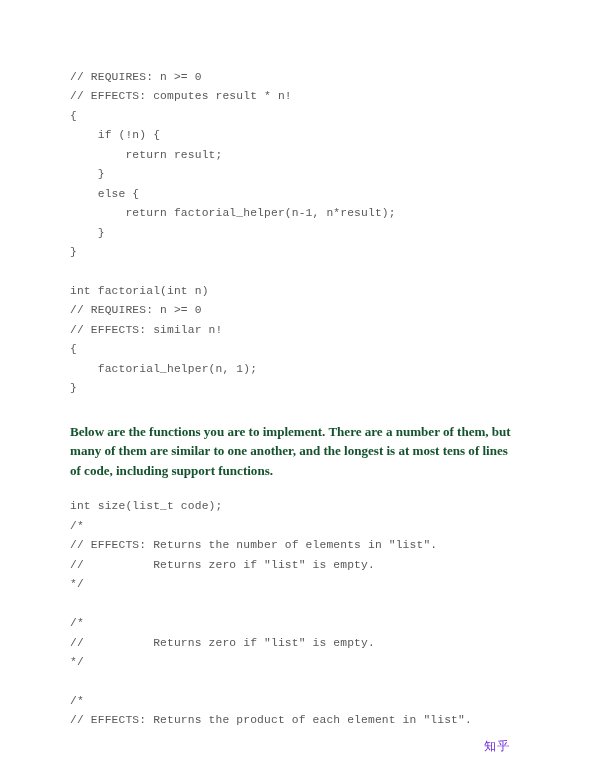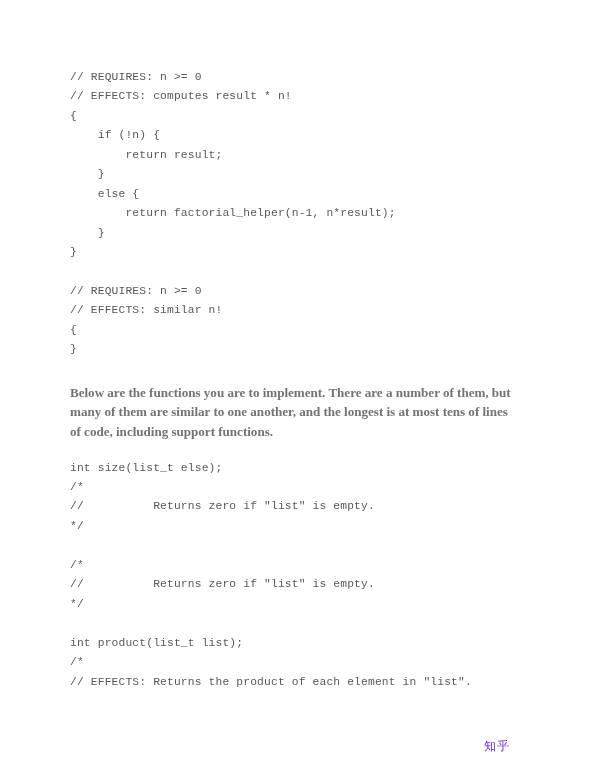--- a/index.html
+++ b/index.html
@@ -33,21 +33,21 @@
   .code-line {
     display: block;
     min-height: 19.45px;
     white-space: pre;
   }
   .body-para {
     font-family: "Liberation Serif", "DejaVu Serif", serif;
     font-size: 13.1px;
     font-weight: bold;
     line-height: 19.6px;
-    color: #737373;
+    color: #14532d;
     margin: 0;
     width: 449px;
     text-align: left;
     letter-spacing: -0.02px;
   }
   .gap-before-para { height: 23px; }
   .gap-after-para { height: 17px; }
   .gap-between-blocks { height: 19.45px; }
 
   #watermark {
@@ -69,35 +69,35 @@
 <body>
 
 <div id="page">
 
   <div id="content">
 
     <pre class="code-block"><span class="code-line">// REQUIRES: n &gt;= 0</span><span class="code-line">// EFFECTS: computes result * n!</span><span class="code-line">{</span><span class="code-line">    if (!n) {</span><span class="code-line">        return result;</span><span class="code-line">    }</span><span class="code-line">    else {</span><span class="code-line">        return factorial_helper(n-1, n*result);</span><span class="code-line">    }</span><span class="code-line">}</span></pre>
 
     <div class="gap-between-blocks"></div>
 
-    <pre class="code-block"><span class="code-line">// REQUIRES: n &gt;= 0</span><span class="code-line">// EFFECTS: similar n!</span><span class="code-line">{</span><span class="code-line">}</span></pre>
+    <pre class="code-block"><span class="code-line">int factorial(int n)</span><span class="code-line">// REQUIRES: n &gt;= 0</span><span class="code-line">// EFFECTS: similar n!</span><span class="code-line">{</span><span class="code-line">    factorial_helper(n, 1);</span><span class="code-line">}</span></pre>
 
     <div class="gap-before-para"></div>
 
     <p class="body-para">Below are the functions you are to implement. There are a number of them, but many of them are similar to one another, and the longest is at most tens of lines of code, including support functions.</p>
 
     <div class="gap-after-para"></div>
 
-    <pre class="code-block"><span class="code-line">int size(list_t else);</span><span class="code-line">/*</span><span class="code-line">//          Returns zero if "list" is empty.</span><span class="code-line">*/</span></pre>
+    <pre class="code-block"><span class="code-line">int size(list_t code);</span><span class="code-line">/*</span><span class="code-line">// EFFECTS: Returns the number of elements in "list".</span><span class="code-line">//          Returns zero if "list" is empty.</span><span class="code-line">*/</span></pre>
 
     <div class="gap-between-blocks"></div>
 
     <pre class="code-block"><span class="code-line">/*</span><span class="code-line">//          Returns zero if "list" is empty.</span><span class="code-line">*/</span></pre>
 
     <div class="gap-between-blocks"></div>
 
-    <pre class="code-block"><span class="code-line">int product(list_t list);</span><span class="code-line">/*</span><span class="code-line">// EFFECTS: Returns the product of each element in "list".</span></pre>
+    <pre class="code-block"><span class="code-line">/*</span><span class="code-line">// EFFECTS: Returns the product of each element in "list".</span></pre>
 
   </div>
 
   <div id="watermark"><span>知乎</span> <span class="wm-at">@</span><span>墨莊</span></div>
 
 </div>
 
 </body></html>

